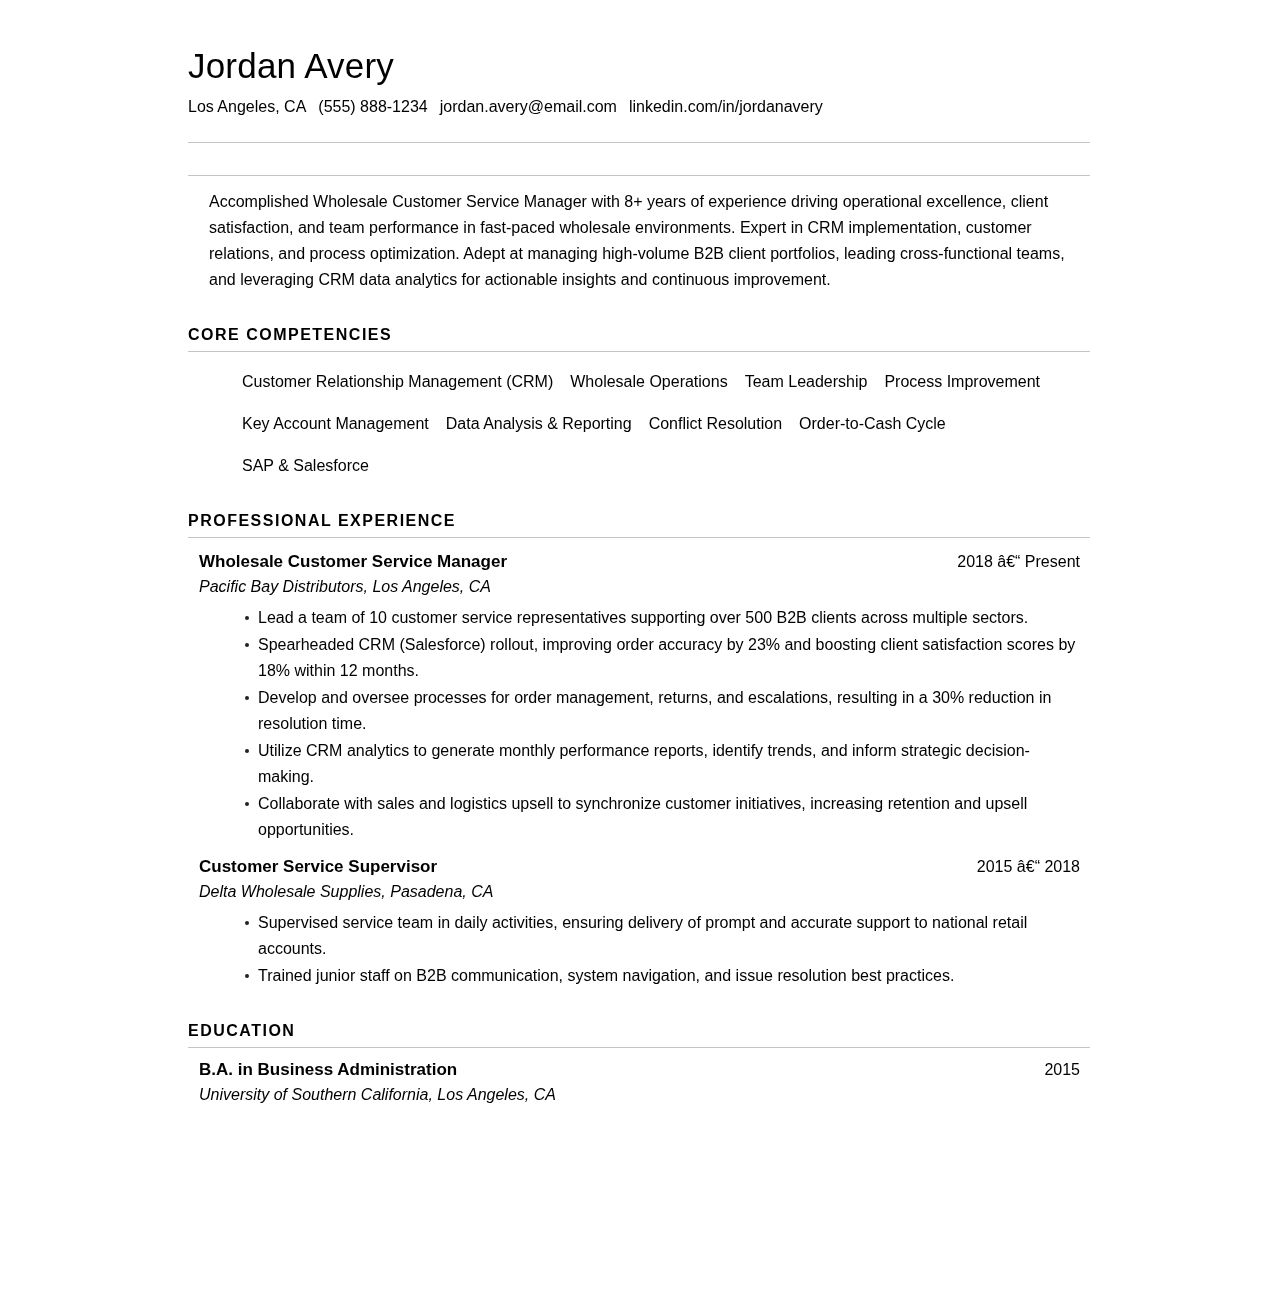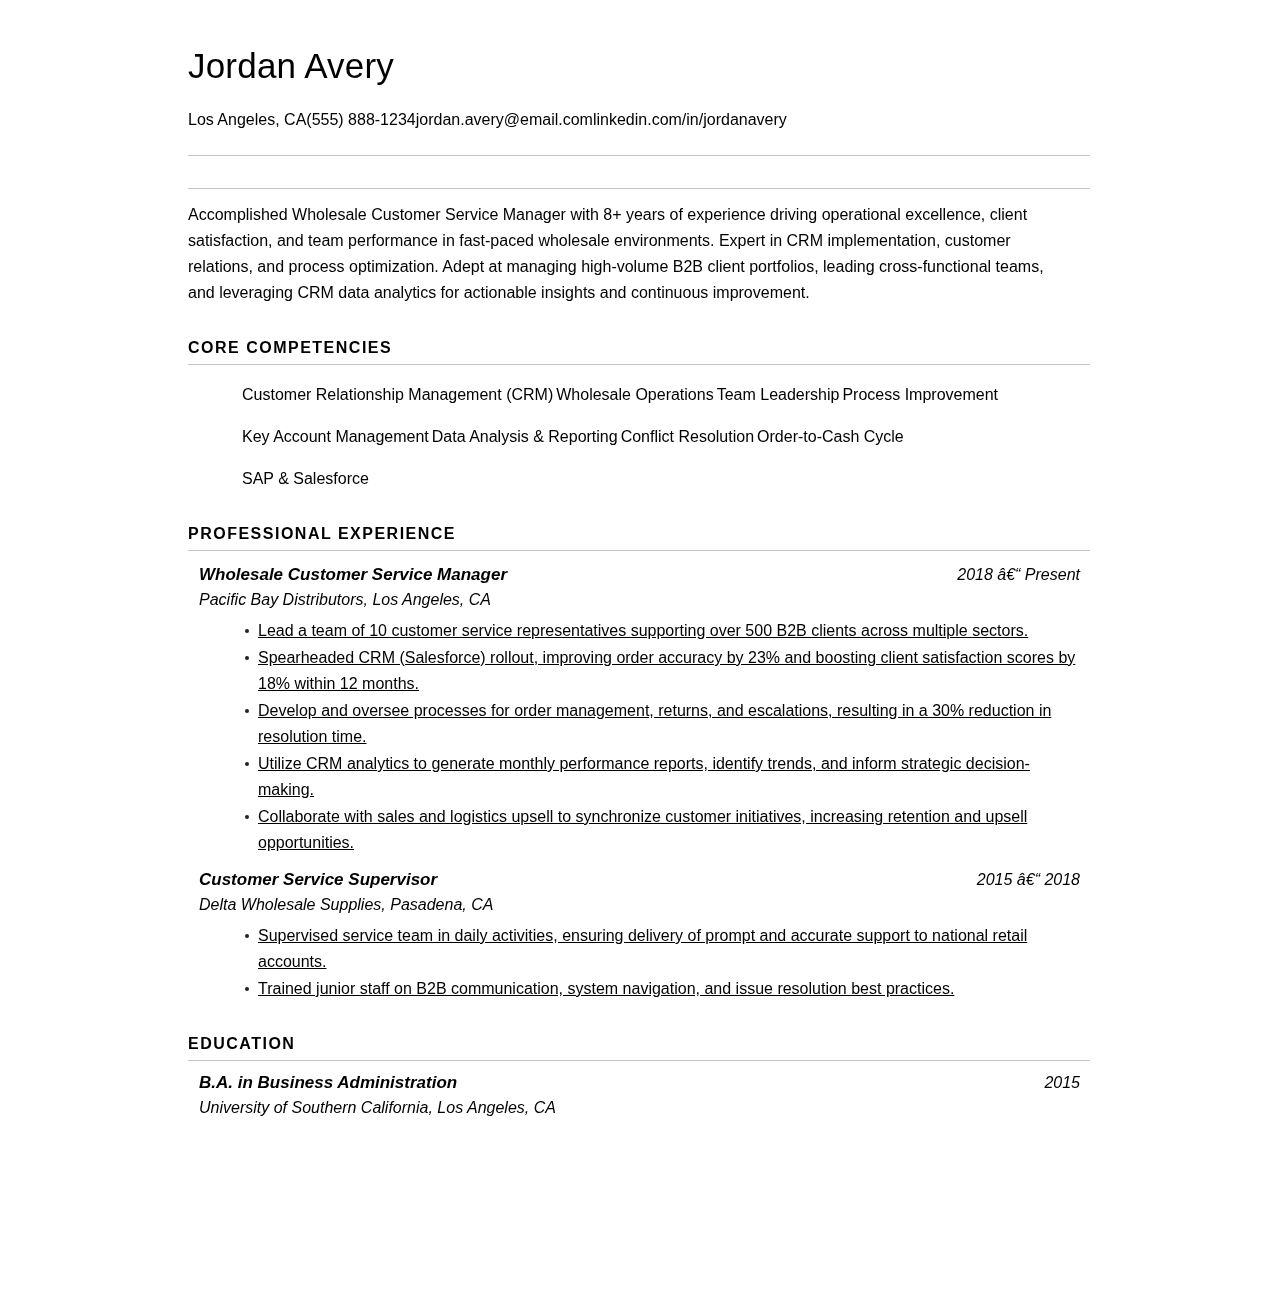--- a/index.html
+++ b/index.html
@@ -22,22 +22,22 @@
   
   .name {
     font-size: 35px;
     font-weight: normal;
     line-height: 40px;
     margin: 0;
     letter-spacing: 0.2px;
   }
   .contact {
     display: flex;
-    gap: 0;
-    margin-top: 24px;
+    gap: 12px;
+    margin-top: 11px;
     line-height: 20px;
   }
   .rule {
     border: none;
     border-top: 1.5px solid #c4c4c4;
     margin: 0;
   }
   .rule-top { margin-top: 25px; }
 
   
@@ -45,59 +45,57 @@
   .sec-title {
     font-size: 16px;
     font-weight: bold;
     letter-spacing: 1.5px;
     line-height: 19px;
   }
   .sec-rule { margin-top: 7px; }
 
   
   .summary-text {
-    margin: 13px 0 0 0;
+    margin: 13px 0 0 21px;
     width: 860px;
     line-height: 26px;
   }
 
   
   .comp-list { margin: 17px 0 0 54px; }
   .comp-row {
     display: flex;
-    gap: 3px;
+    gap: 17px;
     line-height: 26px;
     margin-bottom: 16px;
   }
   .comp-row:last-child { margin-bottom: 0; }
   .comp-item { white-space: nowrap; }
 
   
   .job { margin: 13px 10px 0 11px; }
   .job + .job { }
   .job-head {
     display: flex;
     justify-content: space-between;
     align-items: baseline;
-    font-style: italic;
   }
   .job-title { font-size: 17px; font-weight: bold; line-height: 21px; }
   .job-dates { font-size: 16px; white-space: nowrap; }
   .job-company { font-style: italic; margin-top: 5px; line-height: 20px; }
   .bullets {
     list-style: none;
     margin: 8px 0 0 0;
     padding: 0 0 0 46px;
   }
   .bullets li {
     position: relative;
     padding-left: 13px;
     line-height: 26px;
     margin-bottom: 1px;
-    text-decoration: underline;
   }
   .bullets li::before {
     content: "";
     position: absolute;
     left: 0;
     top: 11px;
     width: 4px;
     height: 4px;
     border-radius: 50%;
     background: #222;

